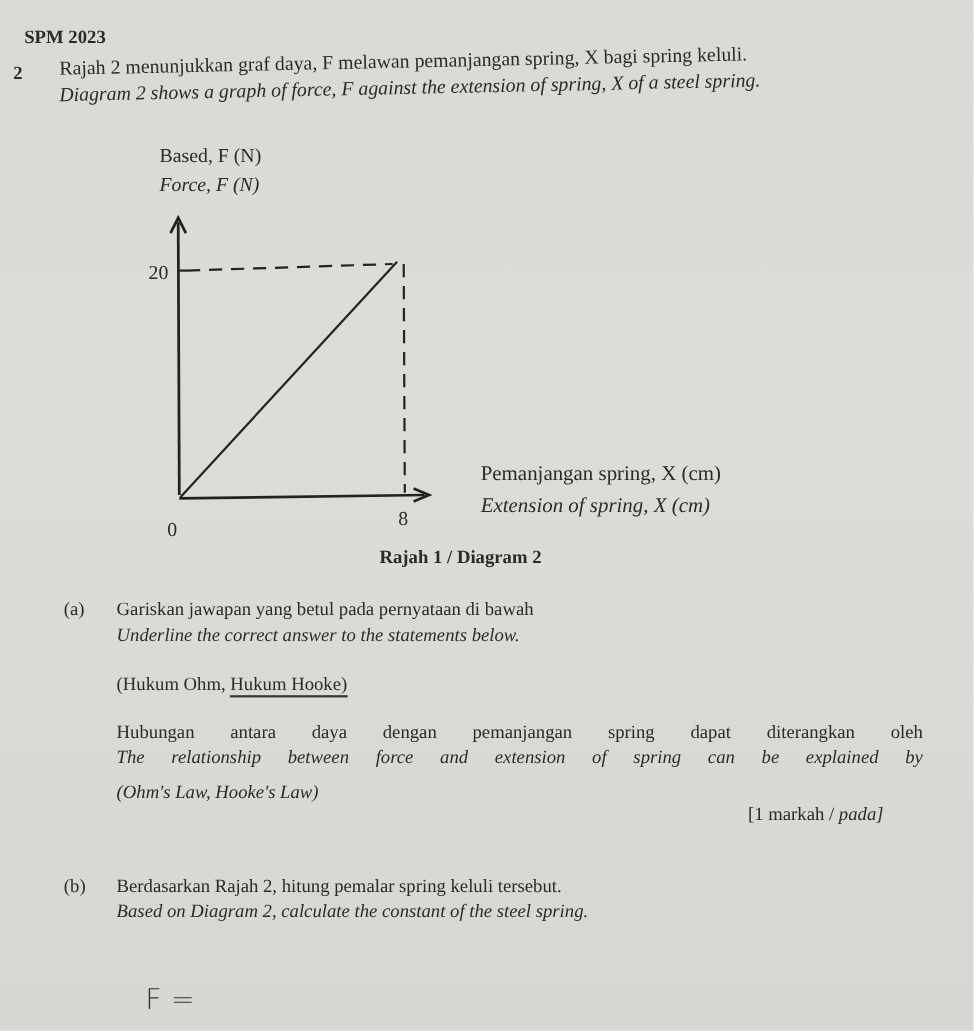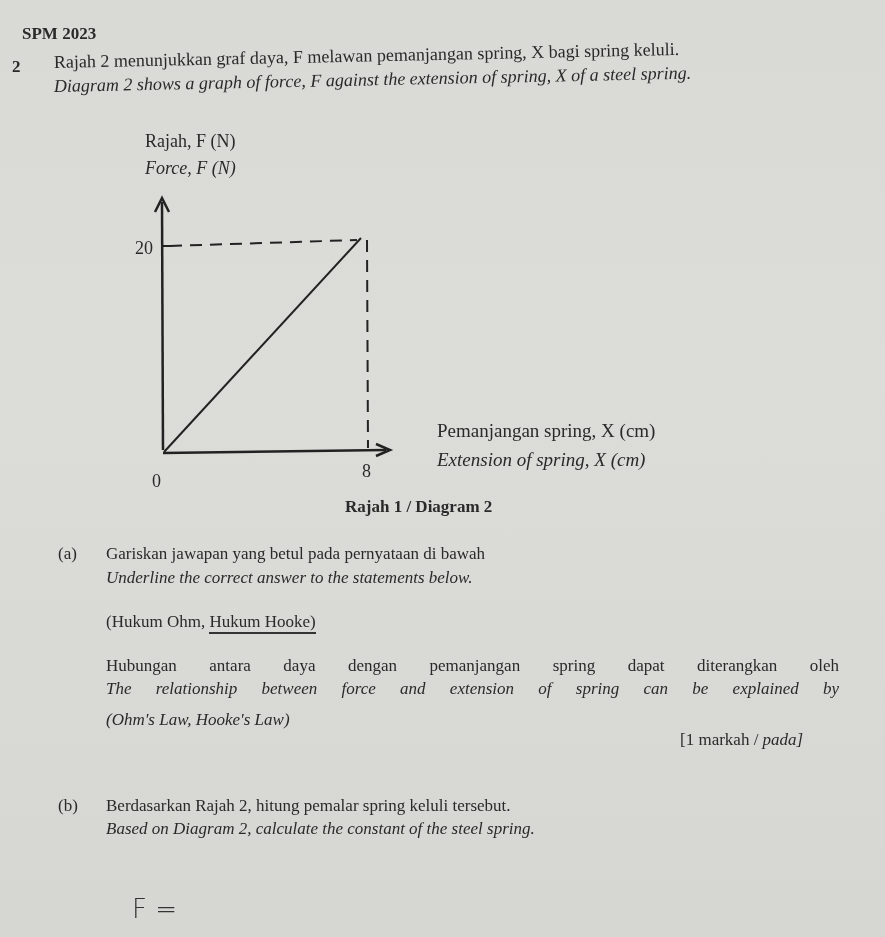--- a/index.html
+++ b/index.html
@@ -22,21 +22,21 @@
 </head>
 <body>
 
 <div class="abs bold t17" style="left:22px; top:24px;">SPM 2023</div>
 
 <div class="abs bold t17" style="left:12px; top:57px;">2</div>
 <div class="abs t18" style="left:54px; top:52px; transform:rotate(-1.2deg); transform-origin:left;">Rajah 2 menunjukkan graf daya, F melawan pemanjangan spring, X bagi spring keluli.</div>
 <div class="abs ital t18" style="left:54px; top:76px; transform:rotate(-1.2deg); transform-origin:left;">Diagram 2 shows a graph of force, F against the extension of spring, X of a steel spring.</div>
 
 <div>
-  <div class="abs t18" style="left:145px; top:131px;">Rajah, F (N)</div>
+  <div class="abs t18" style="left:145px; top:131px;">Based, F (N)</div>
   <div class="abs ital t18" style="left:145px; top:158px;">Force, F (N)</div>
 
   <svg width="885" height="937">
 
     <line x1="163" y1="450" x2="162" y2="202" stroke="#222" stroke-width="2.5"></line>
     <polyline points="155,212 162,198 169,212" fill="none" stroke="#222" stroke-width="2.5"></polyline>
 
     <line x1="163" y1="453" x2="386" y2="450" stroke="#222" stroke-width="2.5"></line>
     <polyline points="376,444 390,450 376,456" fill="none" stroke="#222" stroke-width="2.5"></polyline>
 

